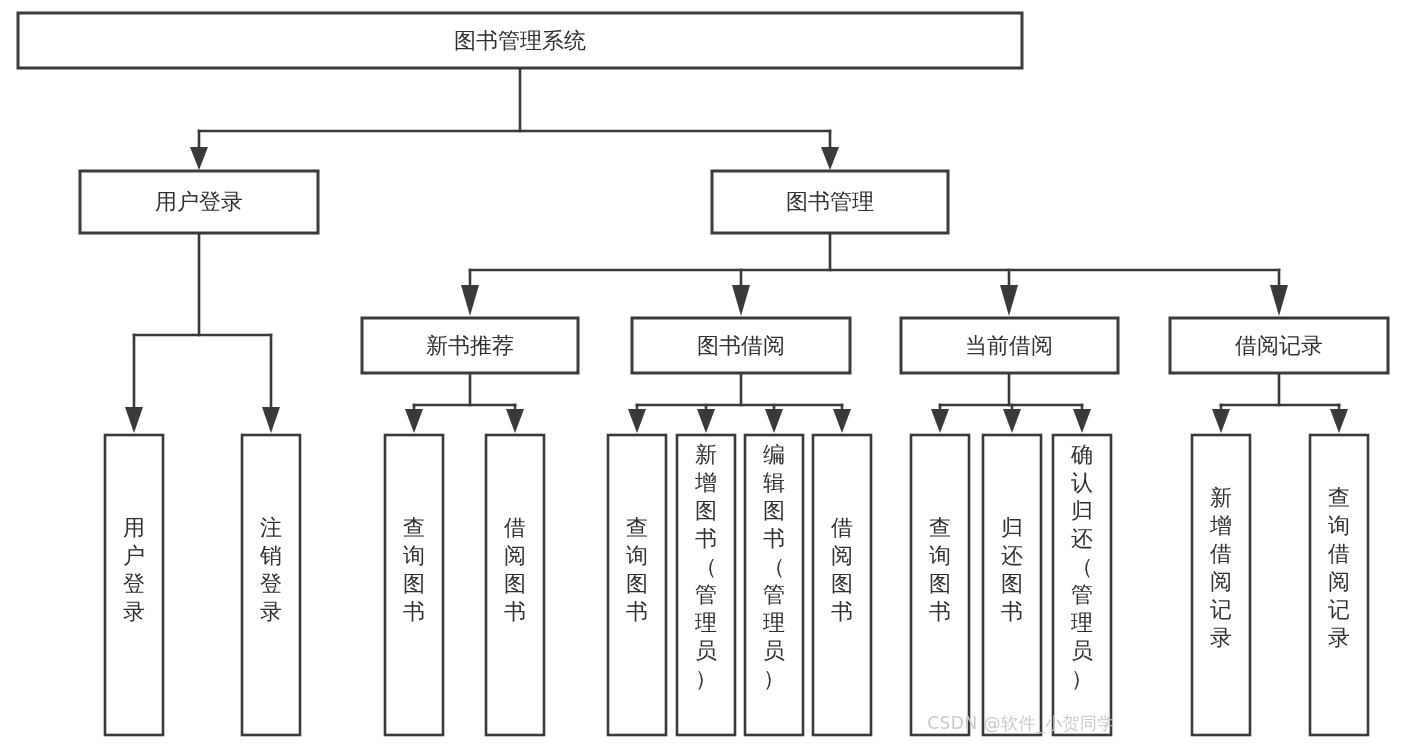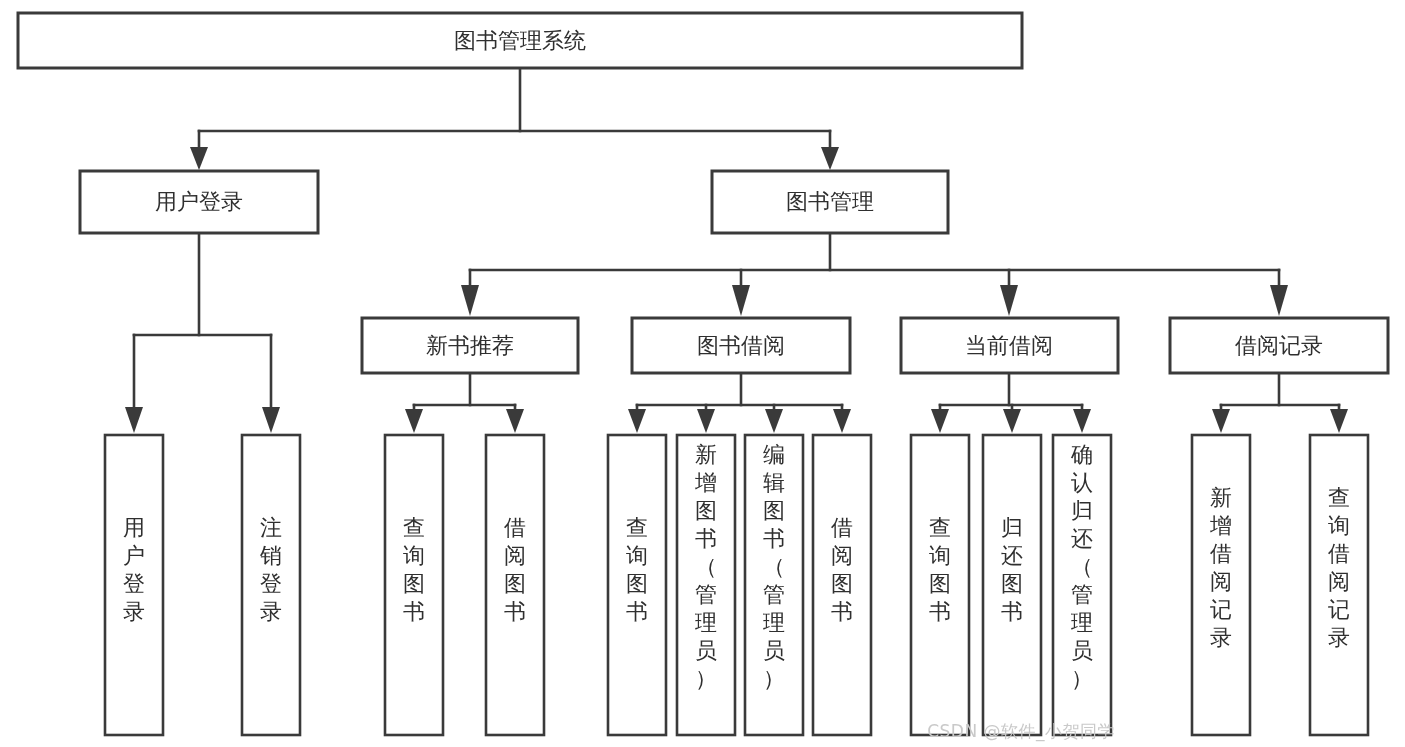--- a/index.html
+++ b/index.html
@@ -53,21 +53,21 @@
   }
   text.node-label-vertical {
     fill: #2f2f2f;
     font-family: "DejaVu Sans", "Liberation Sans", sans-serif;
     font-size: 22px;
     text-anchor: middle;
   }
   .watermark {
     position: absolute;
     right: 8px;
-    bottom: 4px;
+    bottom: 12px;
     font-family: "DejaVu Sans", "Liberation Sans", sans-serif;
     font-size: 17px;
     color: #c9c9c9;
     letter-spacing: 0.5px;
     white-space: nowrap;
     user-select: none;
   }
 </style>
 </head>
 <body>

